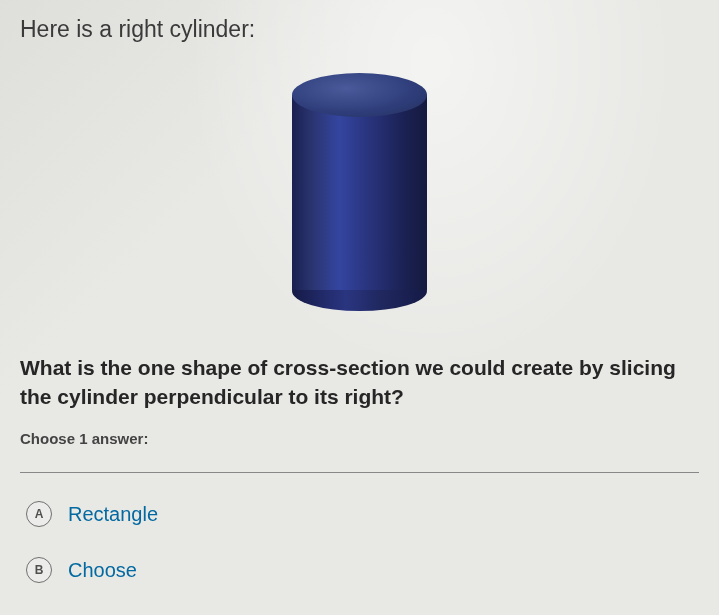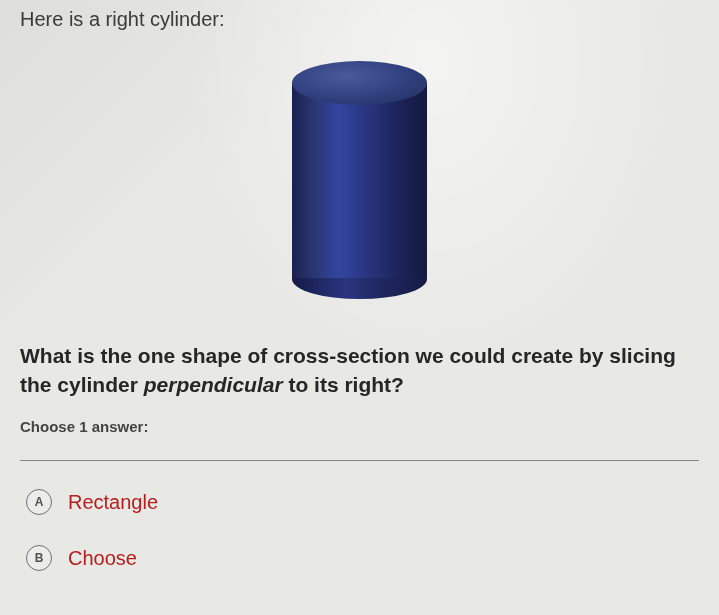--- a/index.html
+++ b/index.html
@@ -13,24 +13,24 @@
       background-image: radial-gradient(ellipse at 60% 10%, rgba(255,255,255,0.5) 0%, transparent 40%),
                         linear-gradient(135deg, rgba(200,200,195,0.3) 0%, transparent 30%);
       width: 719px;
       height: 615px;
       padding: 0 20px;
       color: #2c2c2c;
       position: relative;
       overflow: hidden;
     }
     .intro {
-      font-size: 20px;
+      font-size: 23px;
       color: #3a3a3a;
       margin-bottom: 20px;
-      padding-top: 8px;
+      padding-top: 16px;
     }
     .figure-wrap {
       display: flex;
       justify-content: center;
       margin: 30px 0 50px 0;
     }
     .cylinder {
       position: relative;
       width: 135px;
       height: 230px;
@@ -65,21 +65,20 @@
       z-index: 1;
     }
     .question {
       font-size: 21px;
       font-weight: 600;
       color: #262626;
       line-height: 1.4;
       margin-bottom: 18px;
     }
     .question .italic {
-      font-style: italic;
     }
     .instruction {
       font-size: 15px;
       font-weight: 600;
       color: #444;
       margin-bottom: 25px;
     }
     .divider {
       border: none;
       height: 1.5px;
@@ -104,21 +103,21 @@
       align-items: center;
       justify-content: center;
       font-size: 12px;
       font-weight: 600;
       color: #505050;
       background: rgba(255,255,255,0.2);
       flex-shrink: 0;
     }
     .choice-text {
       font-size: 20px;
-      color: #b91c1c;
+      color: #0369a1;
     }
   </style>
 </head>
 <body>
 
 <p class="intro">Here is a right cylinder:</p>
 
 <div class="figure-wrap">
   <div class="cylinder">
     <div class="cyl-top"></div>

